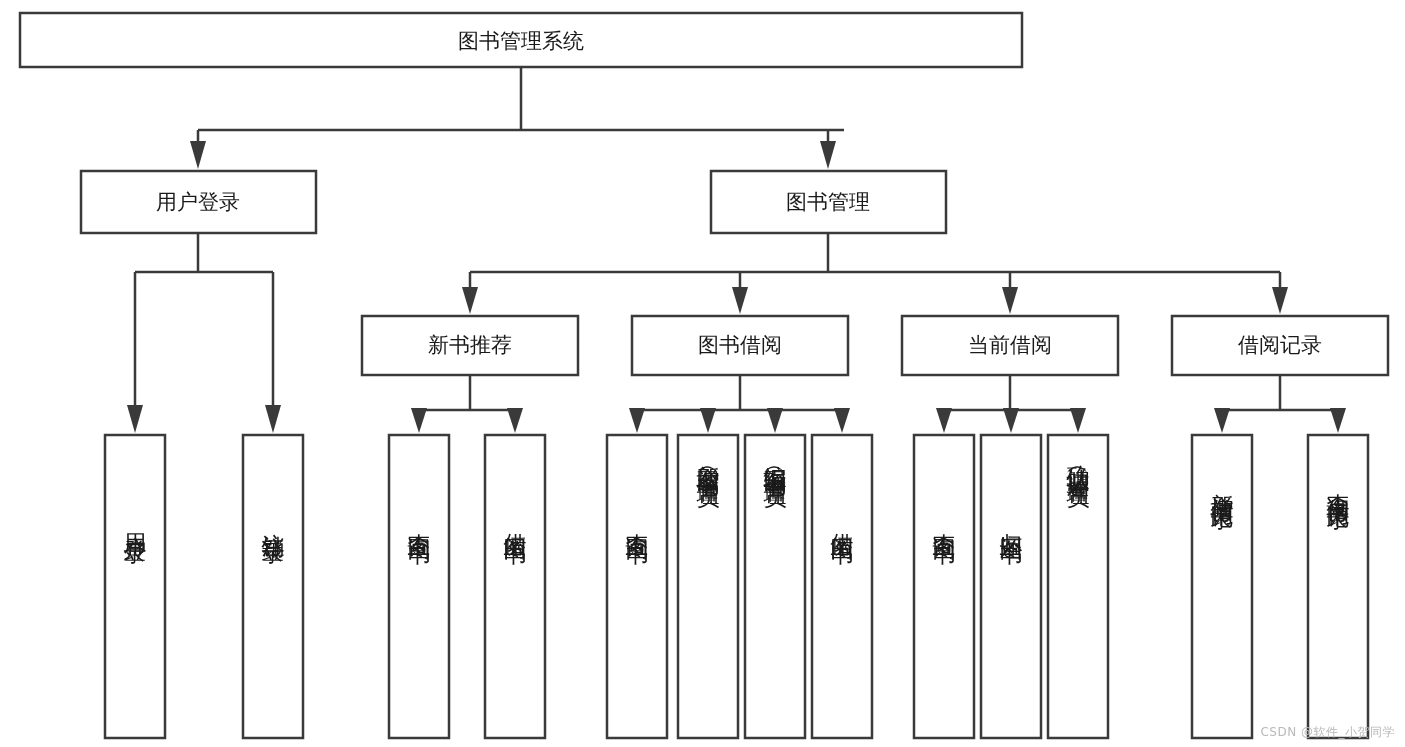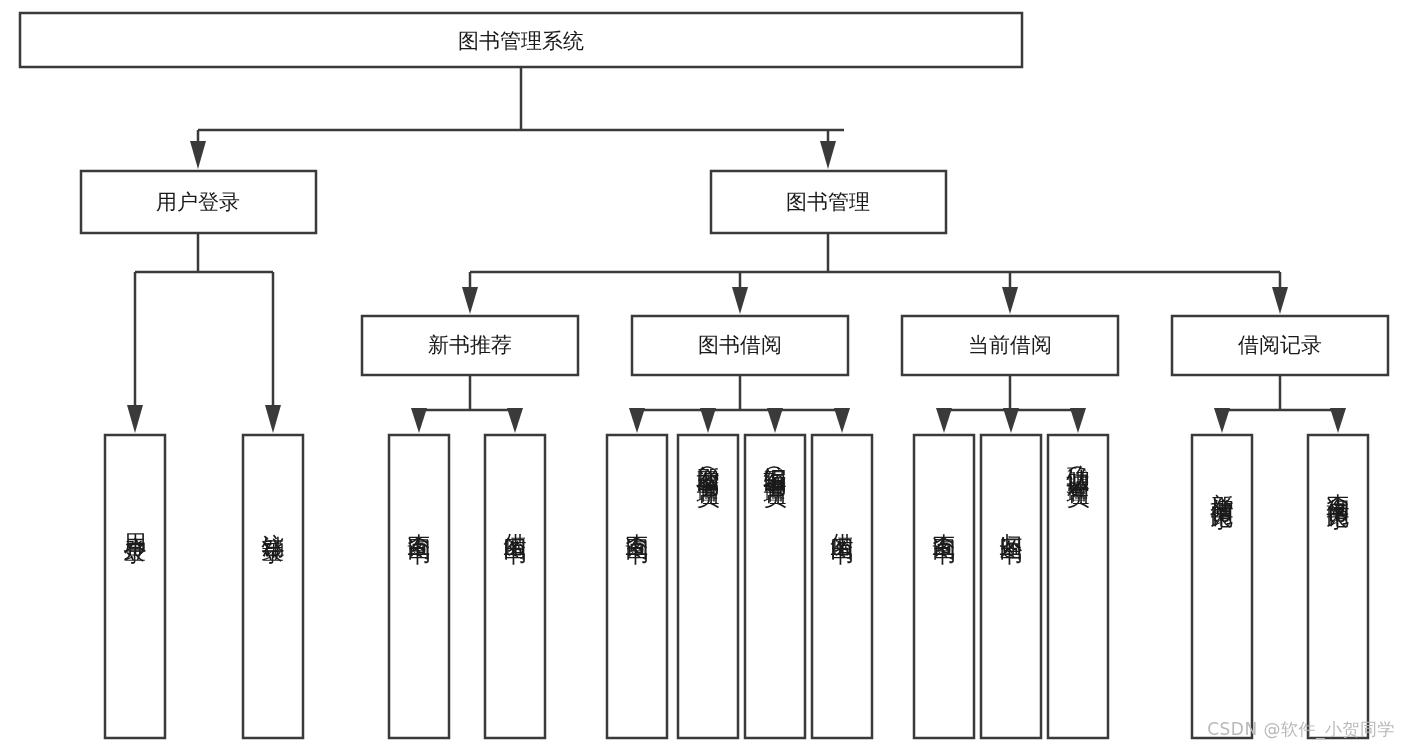--- a/index.html
+++ b/index.html
@@ -77,21 +77,21 @@
     line-height: 1.08;
     color: #1a1a1a;
     letter-spacing: 3px;
     white-space: nowrap;
   }
   .watermark {
     position: absolute;
     right: 10px;
     bottom: 6px;
     font-family: "DejaVu Sans", "Liberation Sans", sans-serif;
-    font-size: 17px;
+    font-size: 12px;
     color: #b9b9b9;
     letter-spacing: 0.5px;
     white-space: nowrap;
   }
 </style>
 </head>
 <body>
 
 <div id="diagram-root">
 

